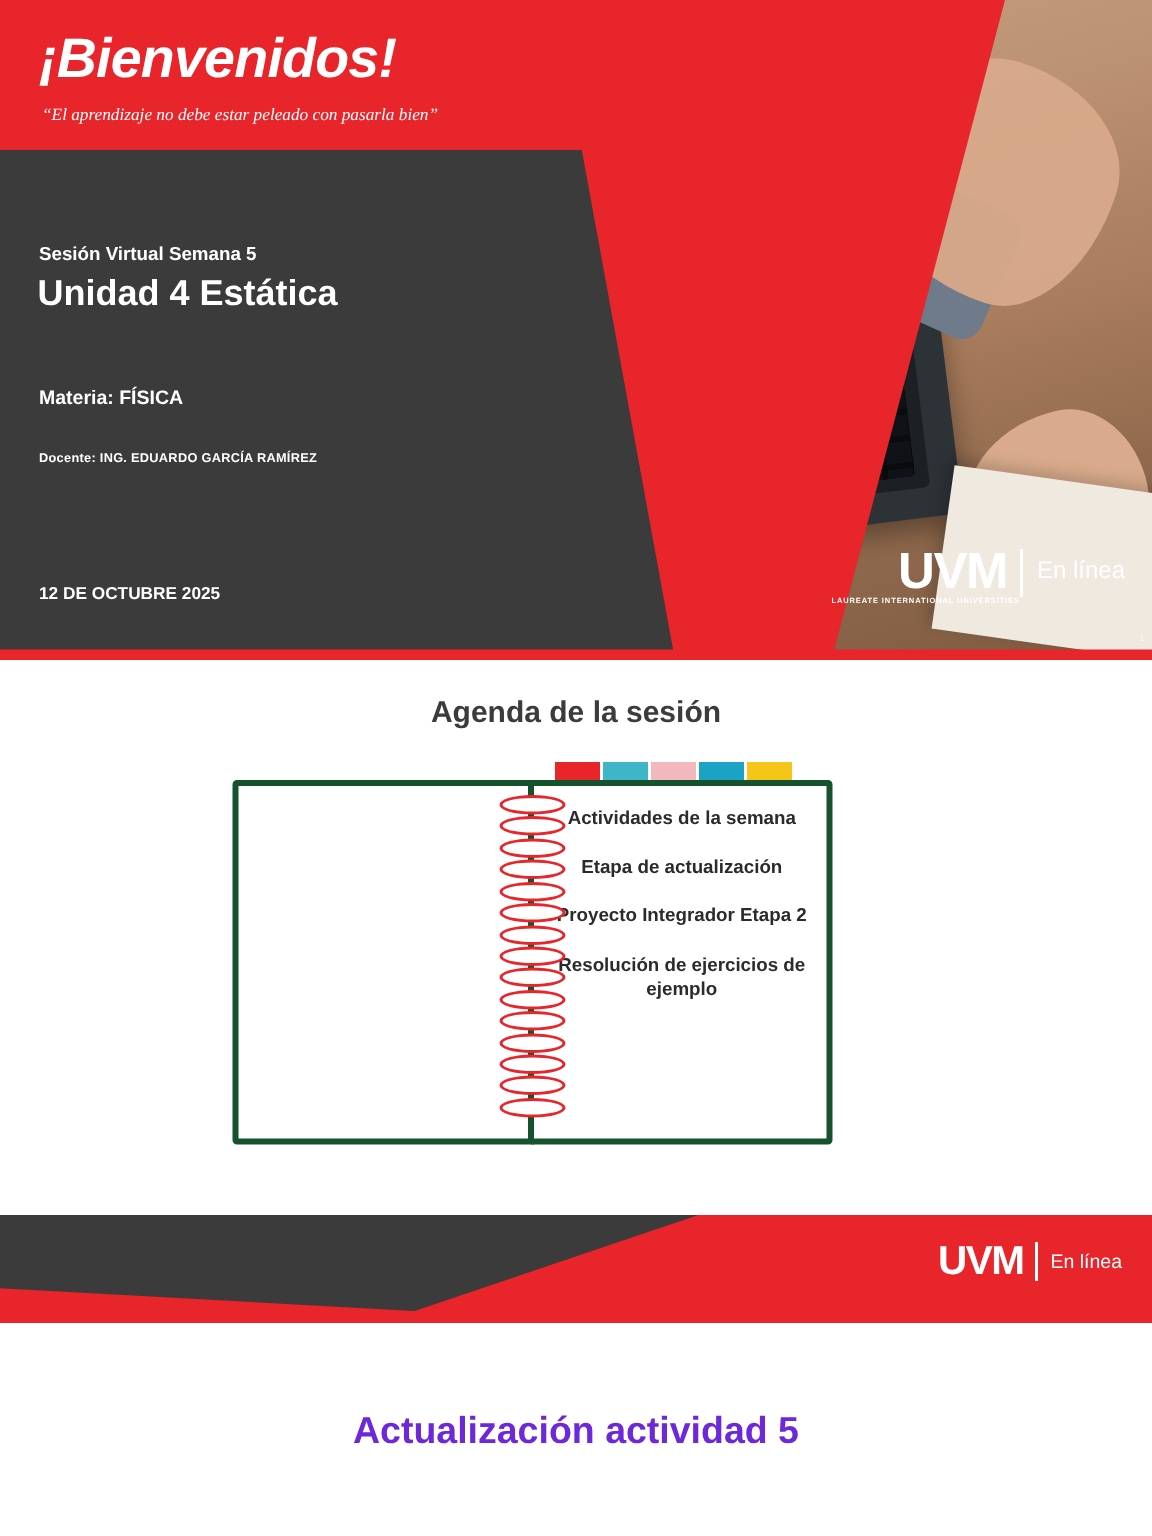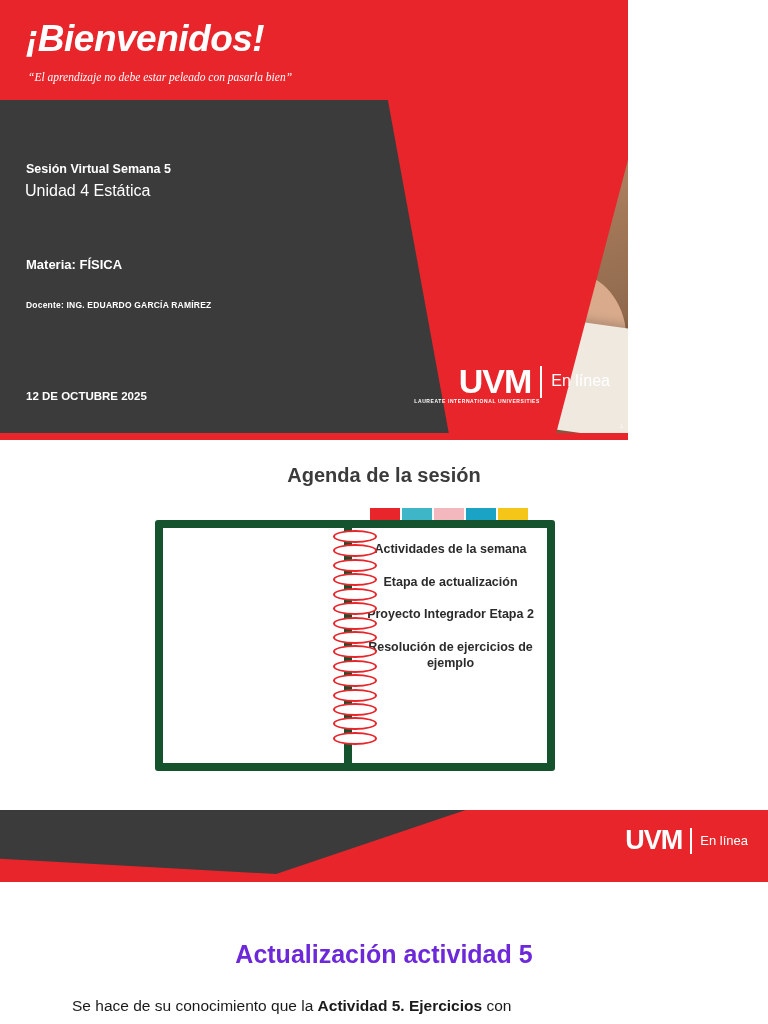--- a/index.html
+++ b/index.html
@@ -11,21 +11,21 @@
     width: 768px;
     height: 1024px;
     font-family: "Liberation Sans", sans-serif;
     overflow: hidden;
     position: relative;
   }
 
   
   .slide1 {
     position: relative;
-    width: 628px;
+    width: 768px;
     height: 440px;
     background: #3b82f6;
     overflow: hidden;
   }
   .slide1-photo {
     position: absolute;
     top: 0;
     right: 0;
     width: 460px;
     height: 440px;
@@ -219,22 +219,22 @@
     color: #ffffff;
     font-size: 12.5px;
     font-weight: bold;
   }
   .s1-title {
     position: absolute;
     z-index: 6;
     left: 25px;
     top: 182px;
     color: #ffffff;
-    font-size: 16px;
-    font-weight: normal;
+    font-size: 24px;
+    font-weight: bold;
   }
   .s1-materia {
     position: absolute;
     z-index: 6;
     left: 26px;
     top: 257px;
     color: #ffffff;
     font-size: 13px;
     font-weight: bold;
   }
@@ -343,21 +343,21 @@
     display: flex;
     gap: 2px;
     z-index: 1;
   }
   .tab { width: 30px; height: 22px; }
   .page-left, .page-right {
     position: absolute;
     top: 0;
     width: 195px;
     height: 235px;
-    border: 8px solid #14532d;
+    border: 4px solid #14532d;
     background: #ffffff;
     border-radius: 3px;
     z-index: 2;
   }
   .page-left { left: 0; }
   .page-right { right: 0; }
   .spiral {
     position: absolute;
     left: 178px;
     top: 10px;
@@ -559,16 +559,13 @@
   <div class="footer-logo">
     <span class="uvm-mark">UVM</span>
     <span class="uvm-divider"></span>
     <span class="uvm-enlinea">En línea</span>
   </div>
   <div class="footer-line"></div>
 </section>
 
 <section class="slide3">
   <div class="s3-title">Actualización actividad 5</div>
-  <div class="s3-body">
-    <span>Se hace de su conocimiento que la </span><b>Actividad 5. Ejercicios</b><span> con</span>
-  </div>
 </section>
 
 </body></html>

